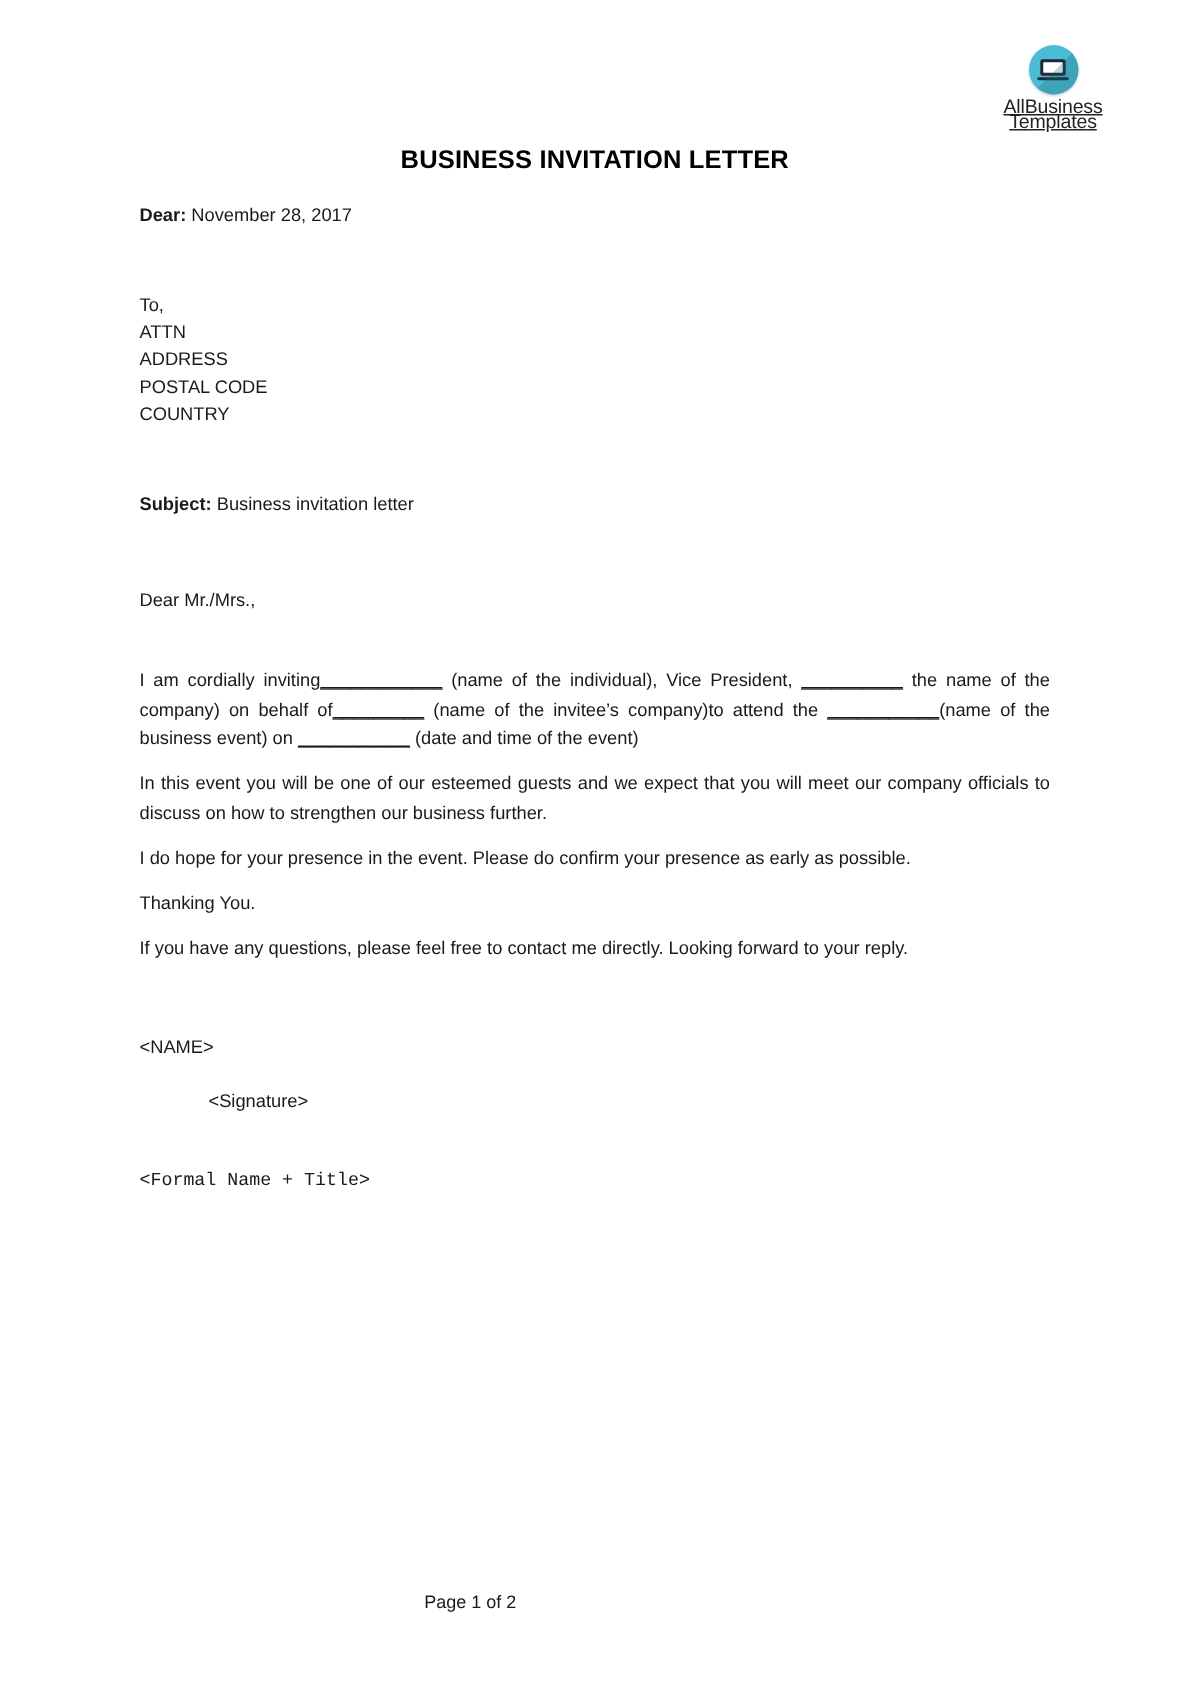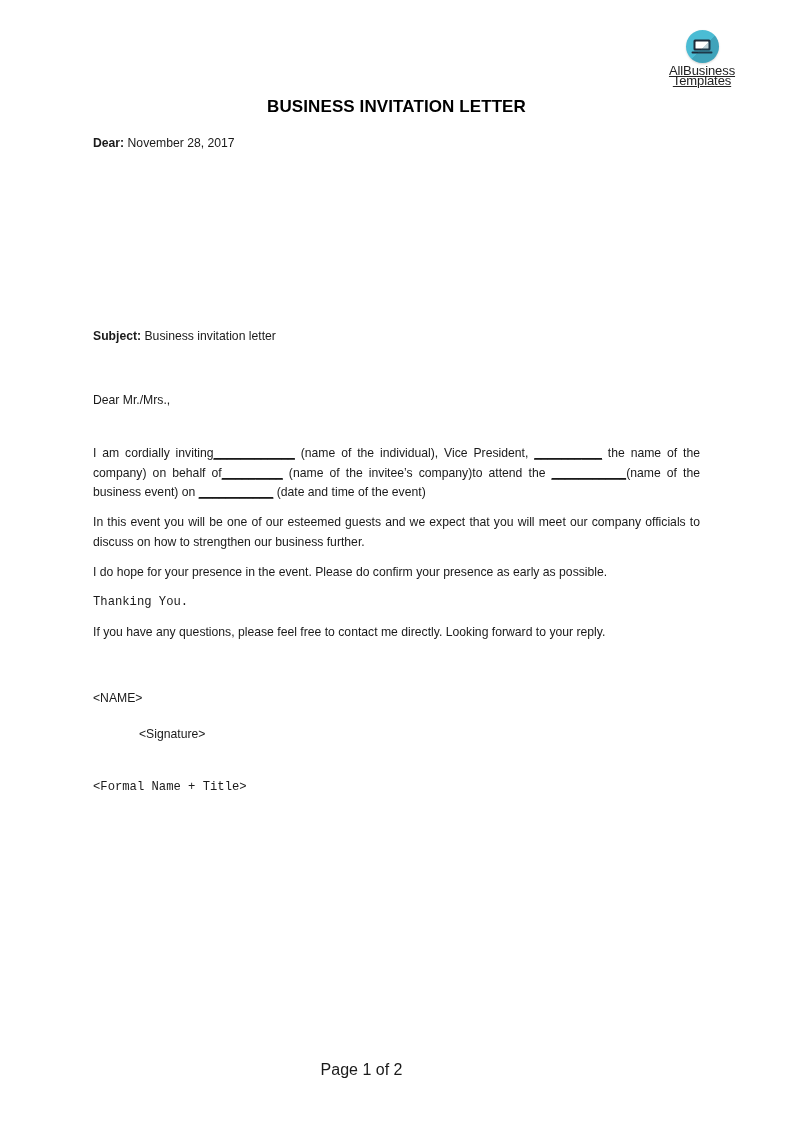--- a/index.html
+++ b/index.html
@@ -120,36 +120,35 @@
     top: 444px;
     text-align: justify;
     line-height: 19.5px;
   }
 
   .blank { text-decoration: underline; text-decoration-skip-ink: none; }
 
   .para-2 { top: 513px; line-height: 19.5px; text-align: justify; }
 
   .para-3 { top: 563px; }
-  .para-4 { top: 593px; font-family: Liberation Mono, monospace; }
+  .para-4 { top: 593px; }
   .para-5 { top: 623px; }
   .closing { top: 653px; }
   .name-line { top: 689px; }
   .signature-line { top: 725px; margin-left: 46px; }
   .formal-line { top: 778px; font-family: Liberation Mono, monospace; }
 
   .footer {
     position: absolute;
     top: 1061px;
     left: 0;
     width: 627px;
     text-align: center;
-    font-size: 16px;
+    font-size: 12px;
     color: #1a1a1a;
-    margin-left: 48px;
   }
 </style>
 </head>
 <body>
 
 <div class="page">
 
   <div class="logo-block">
     <div class="logo-circle">
       <div class="laptop">
@@ -165,20 +164,27 @@
       <div>Templates</div>
     </div>
   </div>
 
   <div class="doc-title">BUSINESS INVITATION LETTER</div>
 
   <div class="body-text date-line">
     <span class="lbl">Dear:</span><span>&nbsp;</span><span>November 28, 2017</span>
   </div>
 
+  <div class="body-text address-block">
+    <div class="addr-row">To,</div>
+    <div class="addr-row">ATTN</div>
+    <div class="addr-row">ADDRESS</div>
+    <div class="addr-row">POSTAL CODE</div>
+    <div class="addr-row">COUNTRY</div>
+  </div>
 
   <div class="body-text subject-line">
     <span class="lbl">Subject:</span><span>&nbsp;</span><span>Business invitation letter</span>
   </div>
 
   <div class="body-text salutation">Dear Mr./Mrs.,</div>
 
   <div class="body-text para-justified">
     <span>I am cordially inviting</span><span class="blank">____________</span><span> (name of the individual), Vice President, </span><span class="blank">__________</span><span> the name of the company) on behalf of</span><span class="blank">_________</span><span> (name of the invitee’s company)to attend the </span><span class="blank">___________</span><span>(name of the business event) on </span><span class="blank">___________</span><span> (date and time of the event)</span>
   </div>

